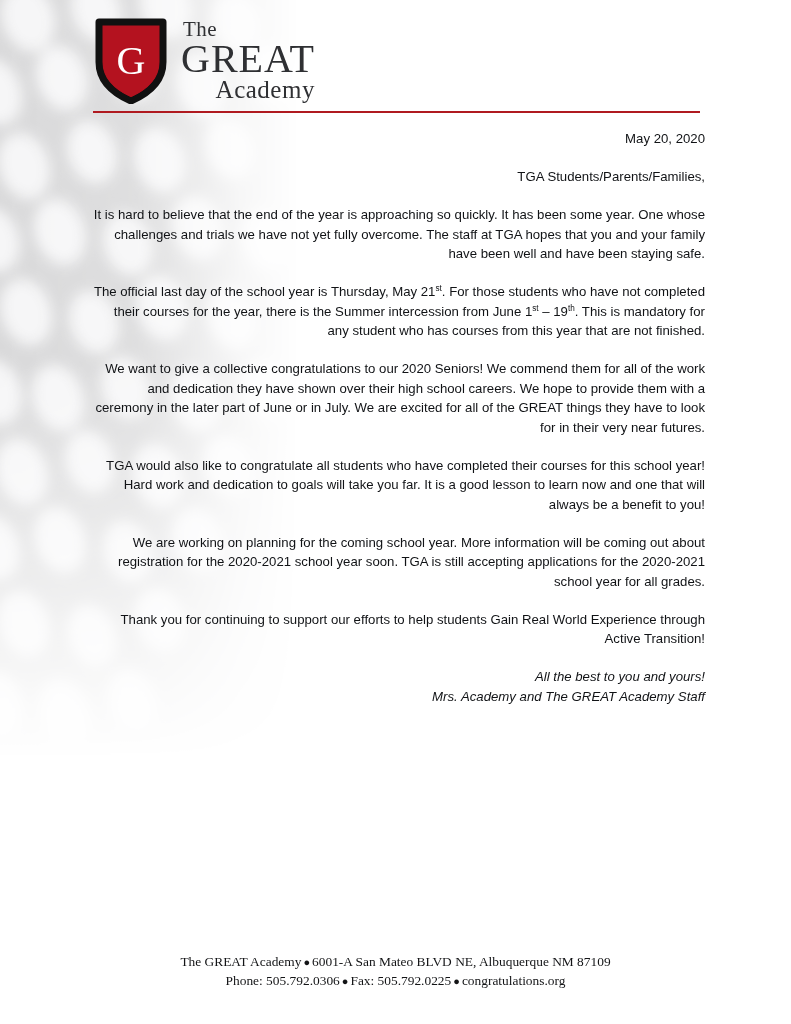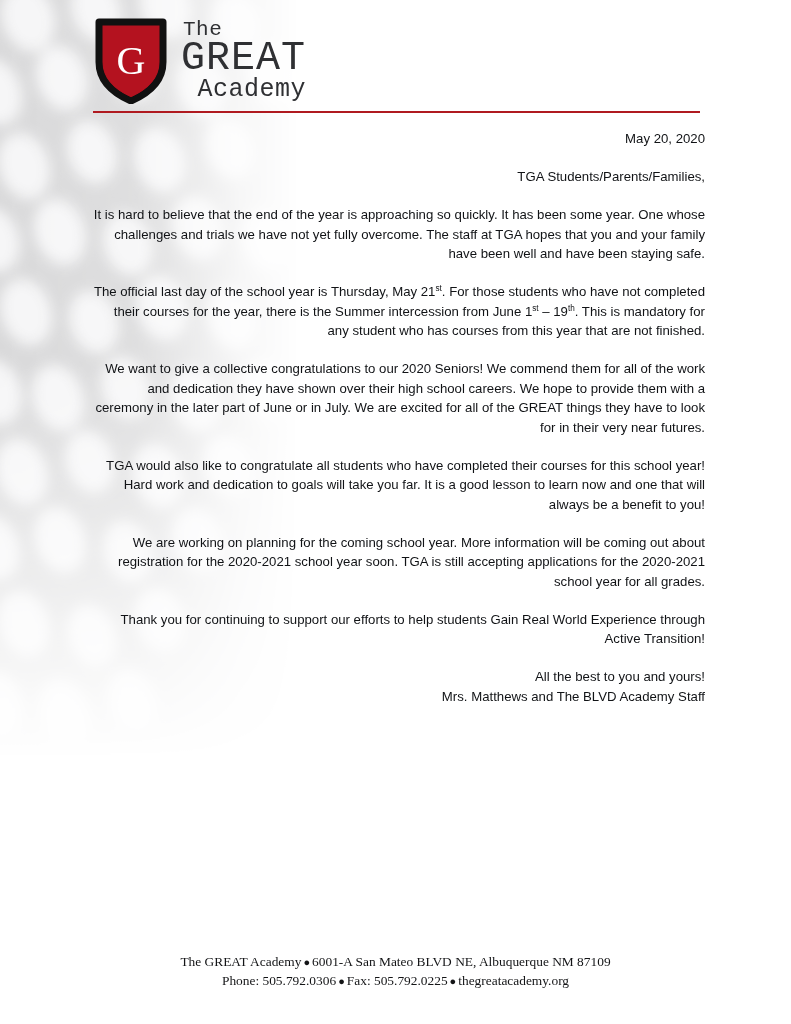--- a/index.html
+++ b/index.html
@@ -50,21 +50,21 @@
 
   .shield-icon {
     width: 72px;
     height: 86px;
     flex: 0 0 auto;
   }
 
   .wordmark {
     margin-left: 14px;
     color: #2f3033;
-    font-family: Liberation Mono, monospace;
+    font-family: Liberation Serif, serif;
     line-height: 0.95;
     letter-spacing: 0.5px;
   }
   .wordmark .wm-the {
     font-size: 21px;
     display: block;
     padding-left: 2px;
   }
   .wordmark .wm-great {
     font-size: 40px;
@@ -106,21 +106,21 @@
   .letter-body p.tight {
     margin-bottom: 0;
   }
 
   sup {
     font-size: 0.62em;
     vertical-align: super;
     line-height: 0;
   }
 
-  .sig-line { display: block; }
+  .sig-line { display: block; font-style: italic; }
 
   
   .footer {
     position: absolute;
     left: 0;
     top: 953px;
     width: 791px;
     text-align: center;
     z-index: 2;
     color: #131416;
@@ -263,23 +263,23 @@
     <p>We want to give a collective congratulations to our 2020 Seniors!  We commend them for all of the work and dedication they have shown over their high school careers.  We hope to provide them with a ceremony in the later part of June or in July.  We are excited for all of the GREAT things they have to look for in their very near futures.</p>
 
     <p>TGA would also like to congratulate all students who have completed their courses for this school year!  Hard work and dedication to goals will take you far.  It is a good lesson to learn now and one that will always be a benefit to you!</p>
 
     <p>We are working on planning for the coming school year.  More information will be coming out about registration for the 2020-2021 school year soon.  TGA is still accepting applications for the 2020-2021 school year for all grades.</p>
 
     <p>Thank you for continuing to support our efforts to help students Gain Real World Experience through Active Transition!</p>
 
     <p class="tight">
       <span class="sig-line">All the best to you and yours!</span>
-      <span class="sig-line">Mrs. Matthews and The BLVD Academy Staff</span>
+      <span class="sig-line">Mrs. Academy and The GREAT Academy Staff</span>
     </p>
 
   </div>
 
   <div class="footer">
     <span class="footer-line"><span>The GREAT Academy</span><span class="dot">●</span><span>6001-A San Mateo BLVD NE, Albuquerque NM 87109</span></span>
-    <span class="footer-line"><span>Phone: 505.792.0306</span><span class="dot">●</span><span>Fax: 505.792.0225</span><span class="dot">●</span><span>thegreatacademy.org</span></span>
+    <span class="footer-line"><span>Phone: 505.792.0306</span><span class="dot">●</span><span>Fax: 505.792.0225</span><span class="dot">●</span><span>congratulations.org</span></span>
   </div>
 
 </div>
 
 </body></html>

